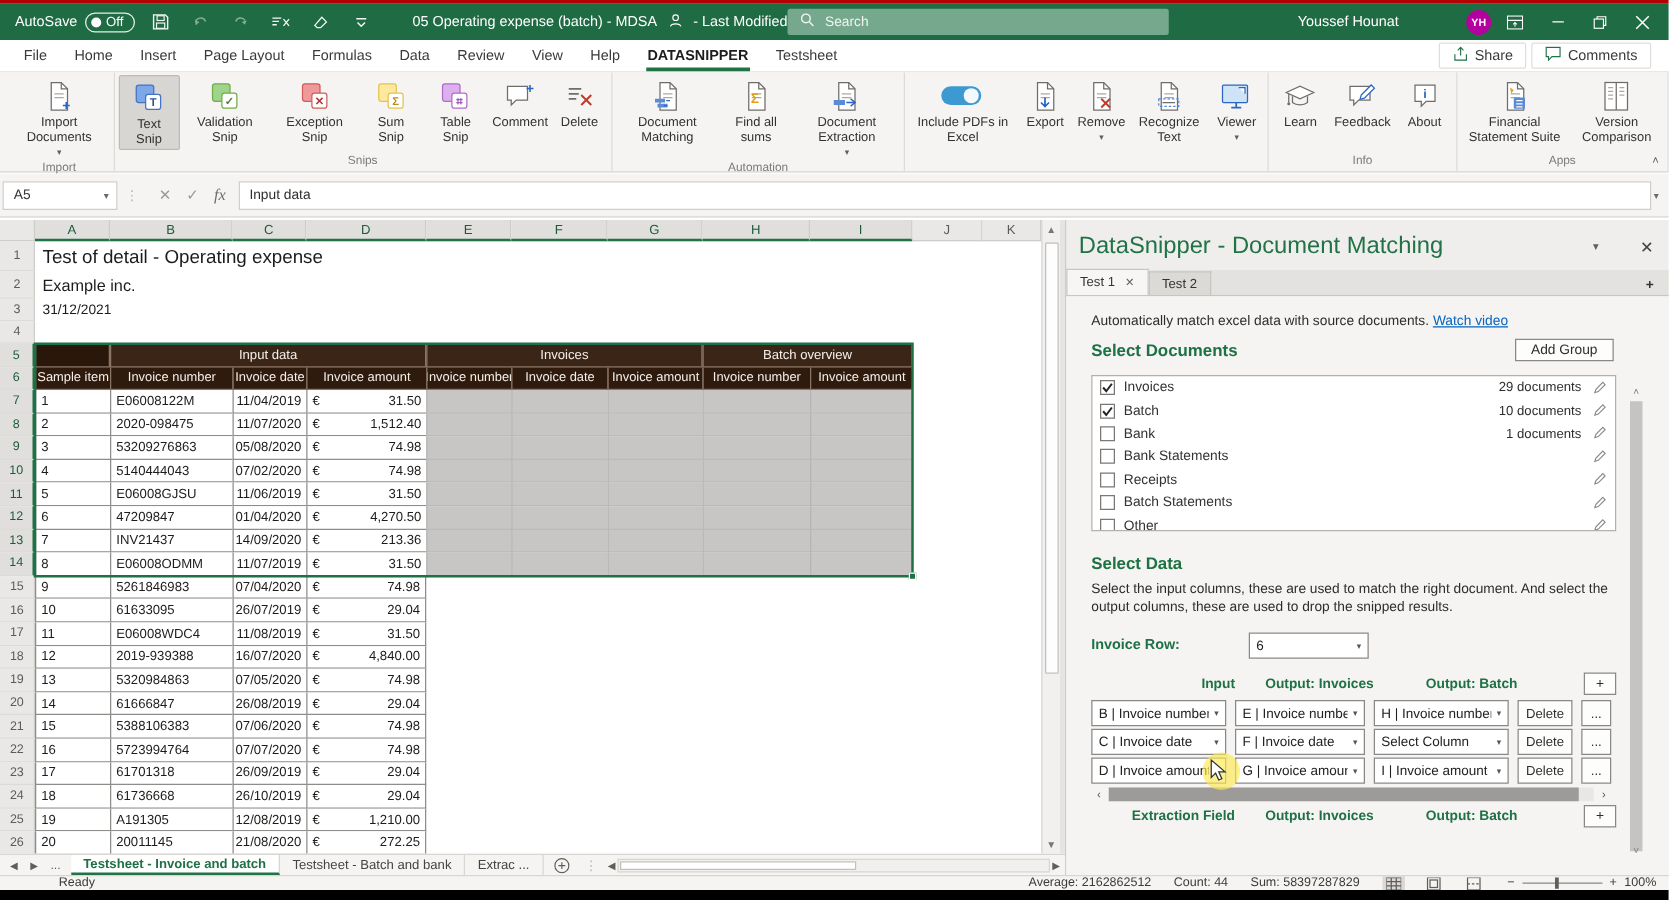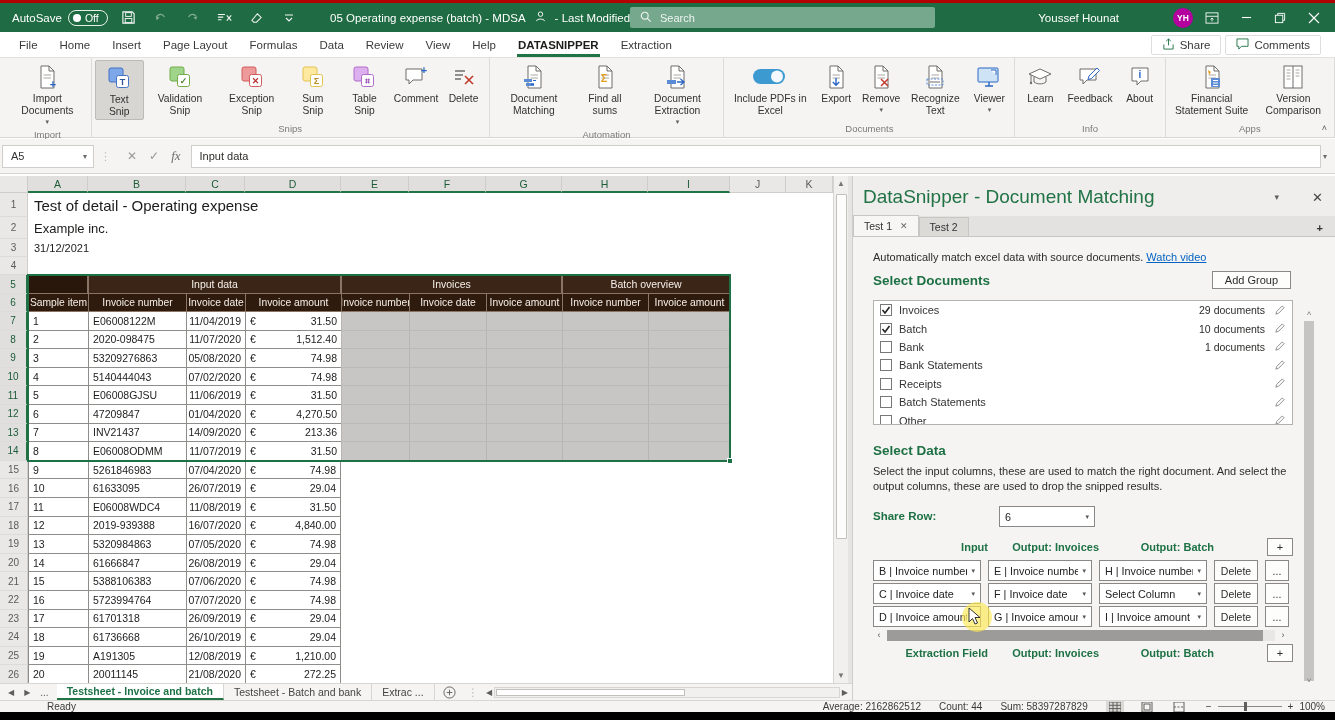--- a/index.html
+++ b/index.html
@@ -249,21 +249,21 @@
         <div class="menu-item">File</div>
         <div class="menu-item">Home</div>
         <div class="menu-item">Insert</div>
         <div class="menu-item">Page Layout</div>
         <div class="menu-item">Formulas</div>
         <div class="menu-item">Data</div>
         <div class="menu-item">Review</div>
         <div class="menu-item">View</div>
         <div class="menu-item">Help</div>
         <div class="menu-item active">DATASNIPPER</div>
-        <div class="menu-item">Extraction</div>
+        <div class="menu-item">Testsheet</div>
       </div>
     <div class="menu-right">
       <div class="mr-btn">
         <span><svg width="13" height="12" viewBox="0 0 14 13">
               <path d="M2 7v5h10V7" fill="none" stroke="#217346"></path>
               <path d="M7 1v7M4.5 3.5L7 1l2.5 2.5" fill="none" stroke="#217346"></path>
             </svg></span>
         <span>Share</span>
       </div>
       <div class="mr-btn">
@@ -467,21 +467,20 @@
                 <svg width="26" height="26" viewBox="0 0 26 26">
                   <rect x="2" y="4" width="20" height="14" rx="1" fill="#cfe3f7" stroke="#2b66c4"></rect>
                   <path d="M15 6h5v5" fill="#fff" stroke="#2b66c4"></path>
                   <path d="M9 22h8M13 18v4" stroke="#2b66c4" stroke-width="1.4"></path>
                 </svg>
               </div>
               <div class="rlabel">Viewer</div>
               <div class="rdrop">▾</div>
             </div>
           </div>
-          <div class="rgroup-label">Documents</div>
         </div>
         <div class="rgroup">
           <div class="rbuttons">
             <div class="rbtn">
               <div class="ric">
                 <svg width="26" height="26" viewBox="0 0 26 26">
                   <path d="M2 10l11-5 11 5-11 5z" fill="#fff" stroke="#6f6d6a"></path>
                   <path d="M7 13v5c3 2.5 9 2.5 12 0v-5" fill="none" stroke="#6f6d6a"></path>
                   <path d="M4 11v7" stroke="#6f6d6a"></path>
                   <circle cx="4" cy="19" r="1.2" fill="#6f6d6a"></circle>
@@ -929,21 +928,21 @@
             <span class="pencil">
               <svg width="11" height="11" viewBox="0 0 12 12">
                 <path d="M2 10l1-3 6-6 2 2-6 6z" fill="none" stroke="#8a8886"></path>
               </svg>
             </span>
           </div>
         </div>
 
       <div class="p-h p-h-data">Select Data</div>
       <div class="p-desc">Select the input columns, these are used to match the right document. And select the output columns, these are used to drop the snipped results.</div>
-      <div class="hr-label">Share Row:</div>
+      <div class="hr-label">Invoice Row:</div>
       <div class="pselect hr-select">
         <span>6</span>
         <span class="arr">▾</span>
       </div>
 
       <div id="mapping-area">
           <div class="maphdr" style="top: 304px;">
             <span>Input</span>
             <span>Output: Invoices</span>
             <span>Output: Batch</span>

